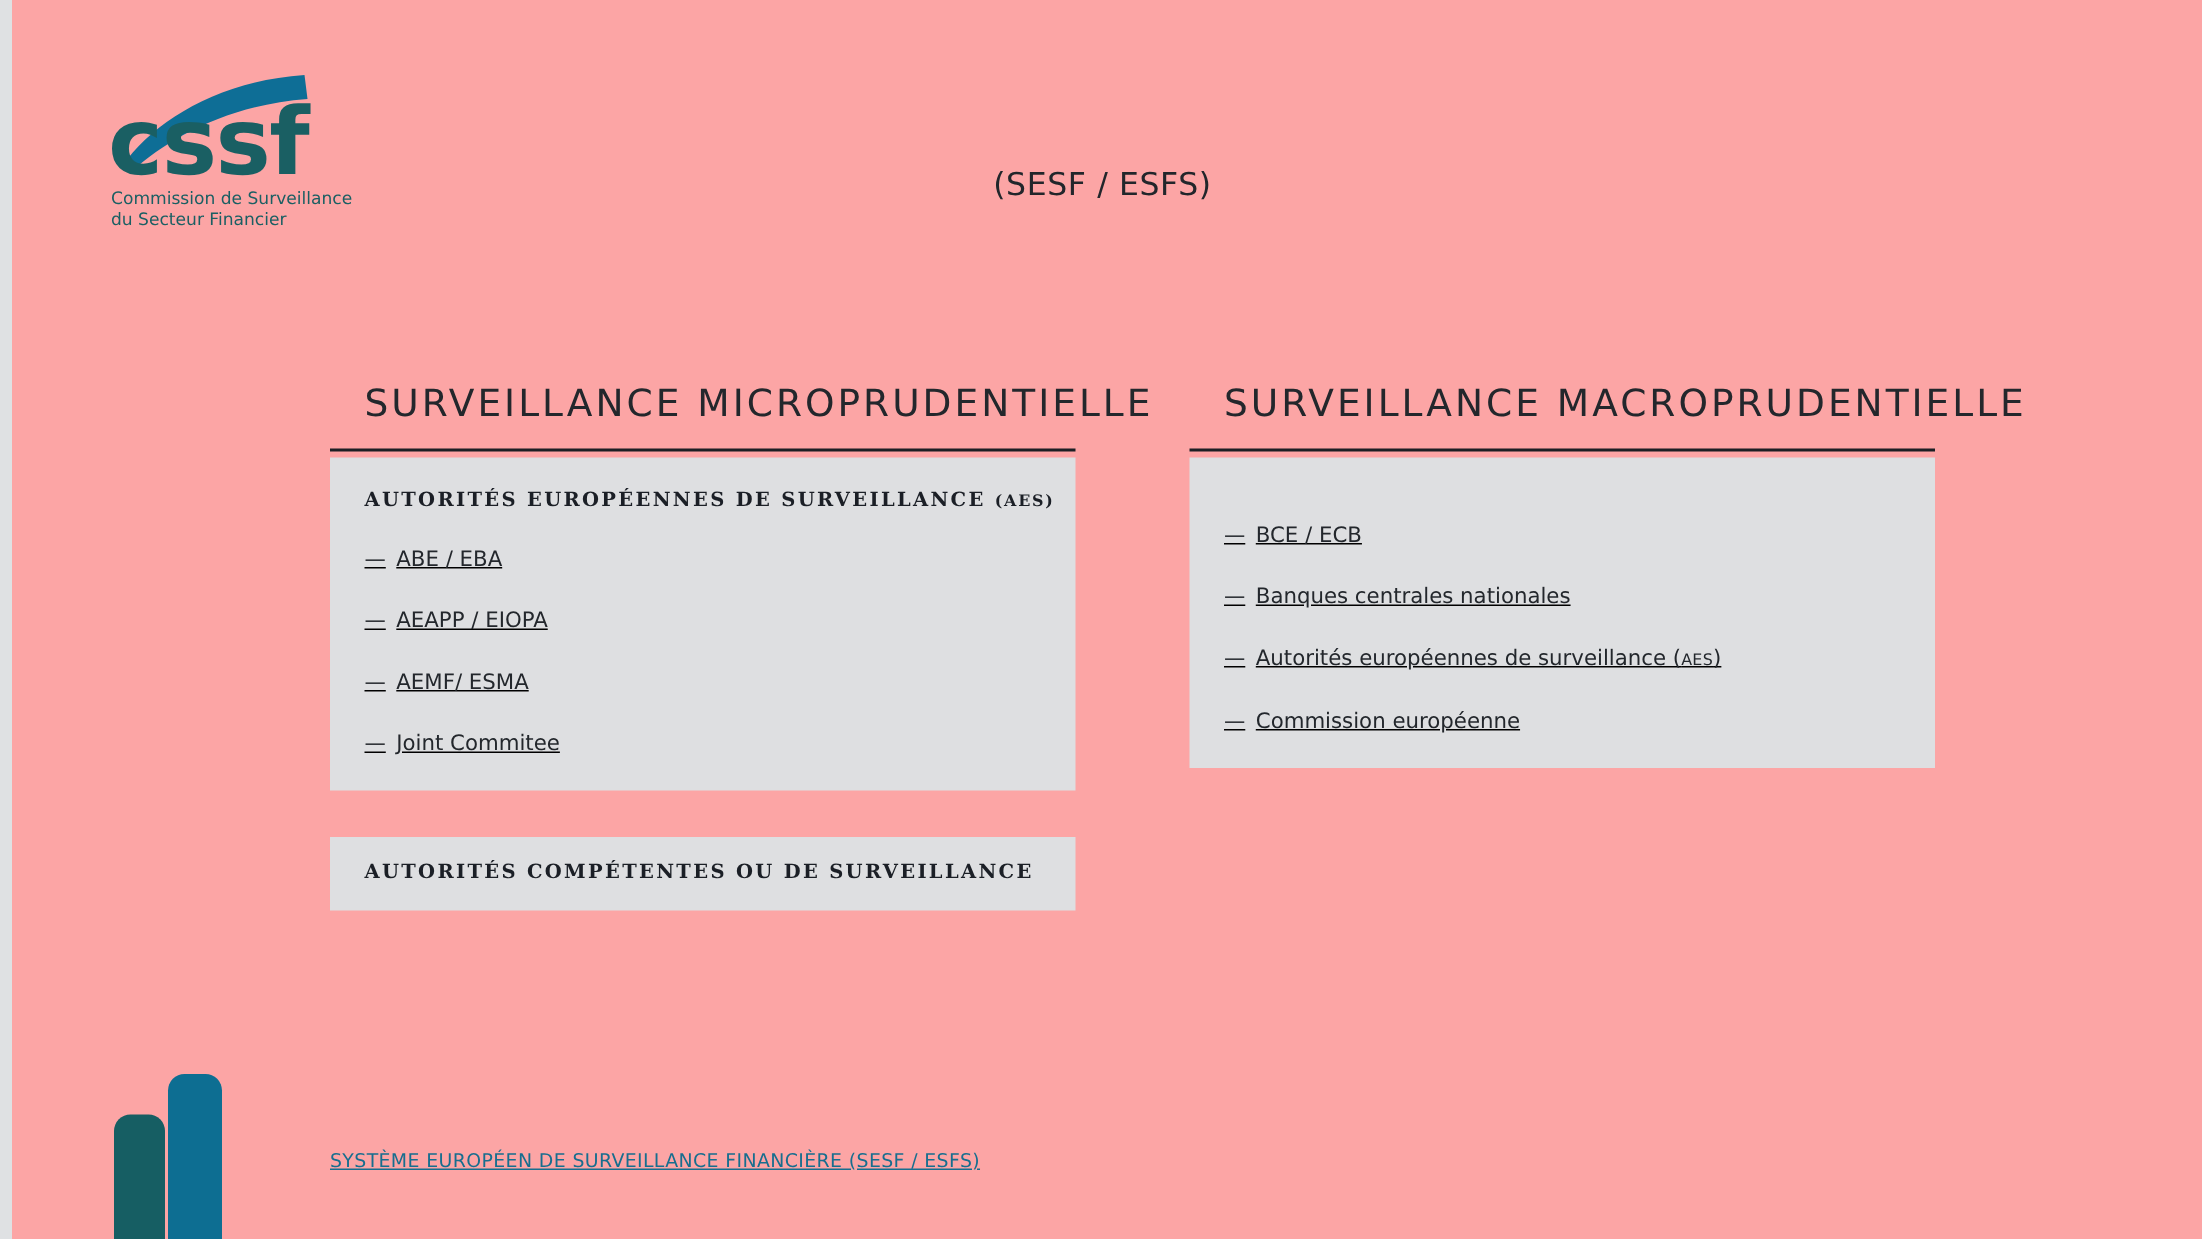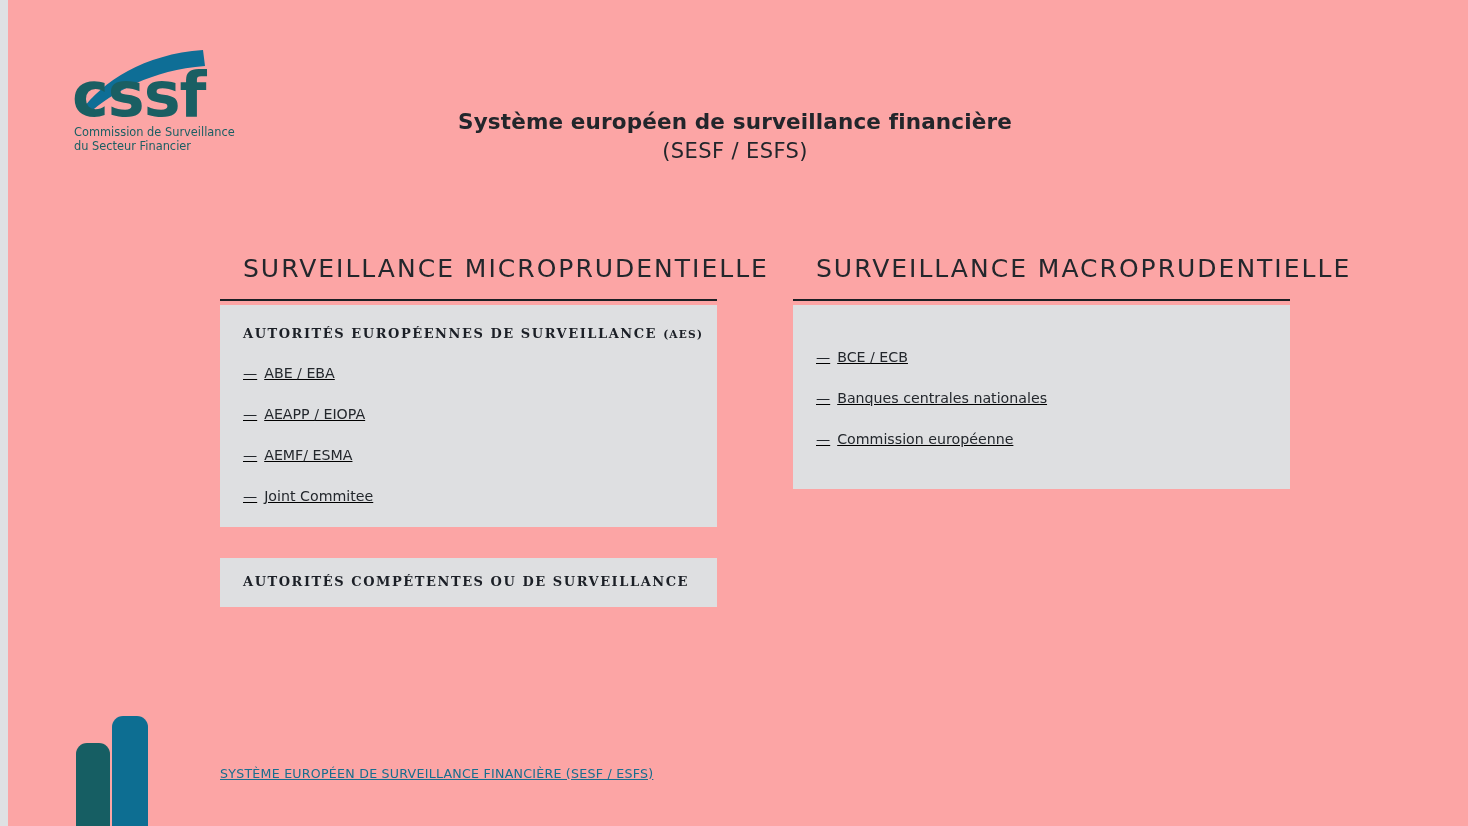--- a/index.html
+++ b/index.html
@@ -201,21 +201,20 @@
       <path d="M10 76 C 30 48, 72 20, 131 16 L 133 32 C 80 36, 41 58, 16 80 Z" fill="#0e6e96"></path>
 
       <text x="0" y="82" font-family="DejaVu Sans, sans-serif" font-size="62" font-weight="bold" fill="#1a5f63" letter-spacing="-1">cssf</text>
 
       <text x="2" y="102" font-family="DejaVu Sans, sans-serif" font-size="11.4" fill="#1a5f63">Commission de Surveillance</text>
       <text x="2" y="116" font-family="DejaVu Sans, sans-serif" font-size="11.4" fill="#1a5f63">du Secteur Financier</text>
     </svg>
   </div>
 
   <div class="title-block">
-    <div class="title-main">Système européen de surveillance financière</div>
     <div class="title-sub">(SESF / ESFS)</div>
   </div>
 
   <div class="col col-left">
     <div class="col-heading">SURVEILLANCE MICROPRUDENTIELLE</div>
     <div class="col-rule"></div>
 
     <div class="box box-main">
       <div class="box-title"><span>AUTORITÉS EUROPÉENNES DE SURVEILLANCE </span><span class="small">(AES)</span></div>
       <ul class="item-list">
@@ -232,20 +231,21 @@
   </div>
 
   <div class="col col-right">
     <div class="col-heading">SURVEILLANCE MACROPRUDENTIELLE</div>
     <div class="col-rule"></div>
 
     <div class="box box-main">
       <ul class="item-list">
         <li><span class="dash">—</span><span>BCE / ECB</span></li>
         <li><span class="dash">—</span><span>Banques centrales nationales</span></li>
+        <li><span class="dash">—</span><span>Autorités européennes de surveillance (</span><span class="abbr">AES</span><span>)</span></li>
         <li><span class="dash">—</span><span>Commission européenne</span></li>
       </ul>
     </div>
 
 
   </div>
 
   <div class="footer-bars">
     <div class="footer-bar bar-dark"></div>
     <div class="footer-bar bar-light"></div>

